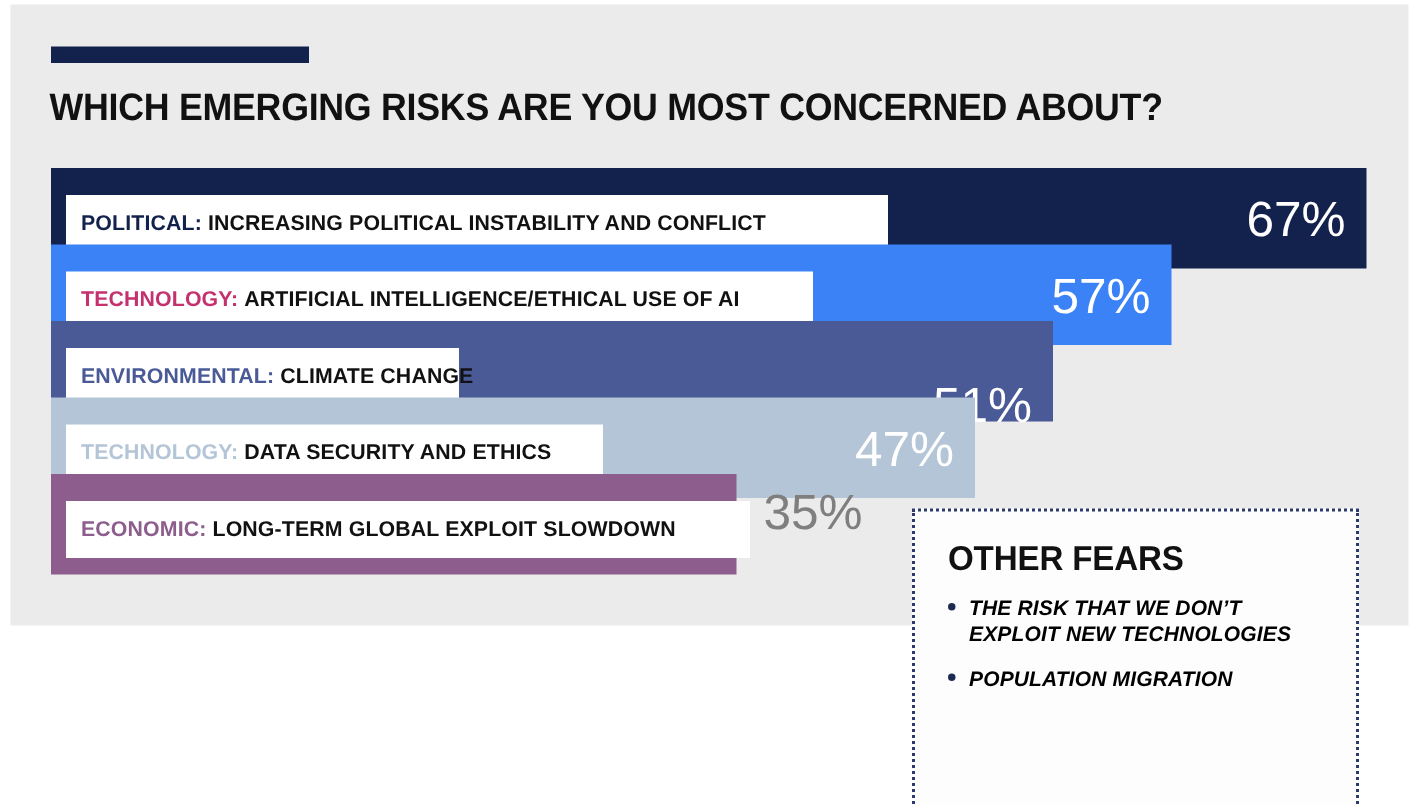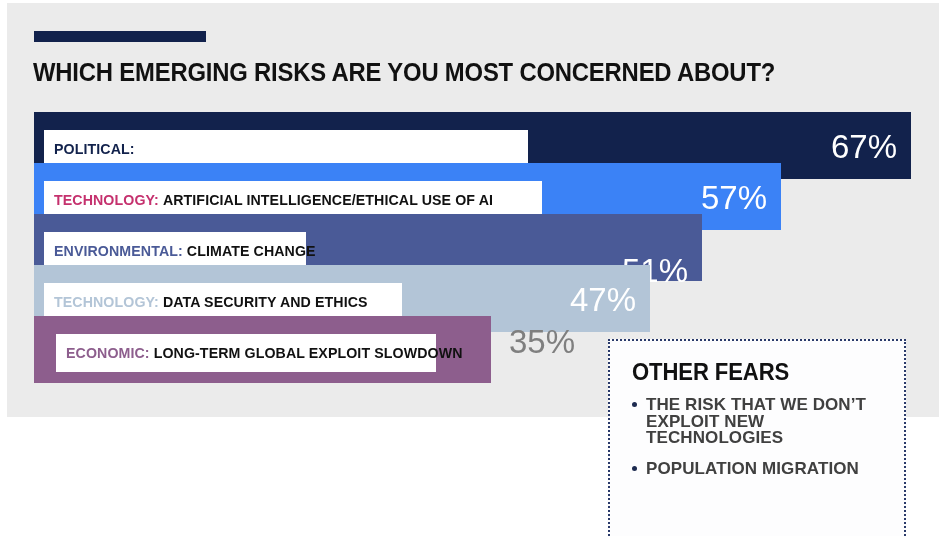--- a/index.html
+++ b/index.html
@@ -106,27 +106,28 @@
     font-weight:bold;
     color:#111111;
     letter-spacing:-0.1px;
     margin-bottom:11px;
     transform:scaleX(0.96);
     transform-origin:left center;
   }
   .fears ul { list-style:none; }
   .fears li {
     position:relative;
-    font-size:17px;
-    font-weight:bold;
-    color:#404040;
+    font-size:14px;
+    font-weight:bold;
+    color:#000000;
     line-height:16.5px;
     padding-left:14px;
     margin-bottom:14px;
     letter-spacing:0.1px;
+    font-style:italic;
   }
   .fears li .dot {
     position:absolute;
     left:0; top:5px;
     width:5px; height:5px;
     border-radius:50%;
     background:#1d2b50;
   }
 </style>
 </head>
@@ -139,22 +140,23 @@
   <div class="accent-rule" style="background: rgb(18, 34, 76);"></div>
 
   <div class="headline">WHICH EMERGING RISKS ARE YOU MOST CONCERNED ABOUT?</div>
 
   <div class="chart">
 
     <div class="row">
       <div class="bar" style="width: 877px; background: rgb(18, 34, 76);">
         <span class="pct inside" style="right: 14px;">67%</span>
       </div>
-      <div class="labelbox" style="width: 484px;">
+      <div class="labelbox" style="width: 548px;">
         <span class="cat" style="color: rgb(18, 34, 76);">POLITICAL:</span>
+        <span class="desc">INCREASING POLITICAL INSTABILITY AND CONFLICT</span>
       </div>
     </div>
 
     <div class="row">
       <div class="bar" style="width: 747px; background: #3b82f6;">
         <span class="pct inside" style="right: 14px;">57%</span>
       </div>
       <div class="labelbox" style="width: 498px;">
         <span class="cat" style="color: rgb(197, 49, 110);">TECHNOLOGY:</span>
         <span class="desc">ARTIFICIAL INTELLIGENCE/ETHICAL USE OF AI</span>
@@ -177,21 +179,21 @@
       </div>
       <div class="labelbox" style="width: 358px;">
         <span class="cat" style="color: rgb(179, 197, 215);">TECHNOLOGY:</span>
         <span class="desc">DATA SECURITY AND ETHICS</span>
       </div>
     </div>
 
     <div class="row">
       <div class="bar" style="width: 457px; background: rgb(141, 94, 141);"></div>
       <span class="pct outside" style="left: 475px;">35%</span>
-      <div class="labelbox" style="width: 380px; margin-left: 12px;">
+      <div class="labelbox" style="width: 456px;">
         <span class="cat" style="color: rgb(141, 94, 141);">ECONOMIC:</span>
         <span class="desc">LONG-TERM GLOBAL EXPLOIT SLOWDOWN</span>
       </div>
     </div>
 
   </div>
 
   <div class="fears">
     <h2>OTHER FEARS</h2>
     <ul>

